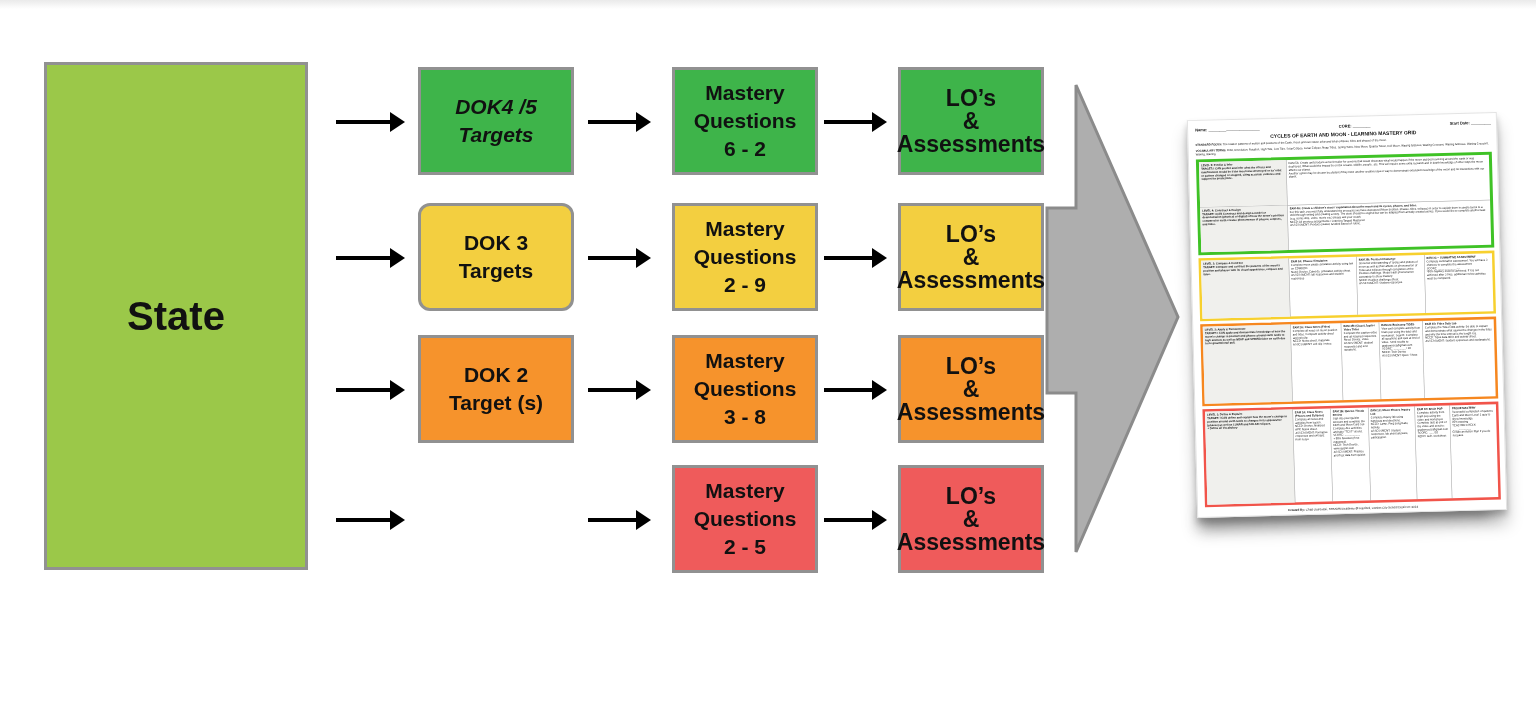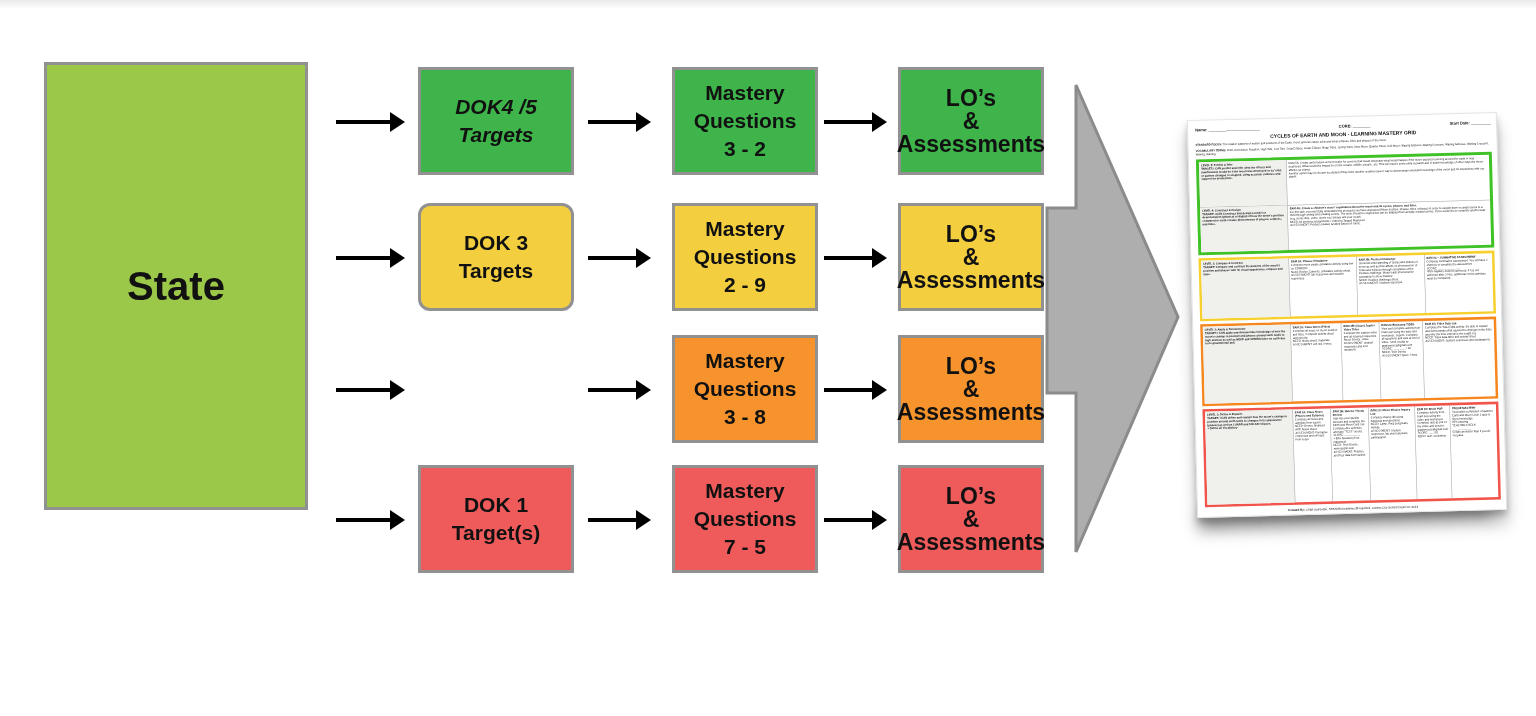--- a/index.html
+++ b/index.html
@@ -9,21 +9,21 @@
     position:relative; width:1536px; height:716px; background:#fff;
     overflow:hidden; margin:0 auto;
   }
   .topband { position:absolute; top:0; left:0; width:100%; height:9px;
     background:linear-gradient(#eaeaea,#ffffff); }
 
   
   .fbox { position:absolute; border:3px solid #919191; display:flex;
     flex-direction:column; align-items:center; justify-content:center;
     text-align:center; font-weight:bold; color:#111; }
-  .statebox { left:44px; top:62px; width:264px; height:448px; }
+  .statebox { left:44px; top:62px; width:264px; height:508px; }
   .statebox .ln { font-size:40px; line-height:52px; }
   .dok  { left:418px; width:156px; height:108px; }
   .mq   { left:672px; width:146px; height:108px; }
   .lo   { left:898px; width:146px; height:108px; }
   .dok .ln, .mq .ln { font-size:21px; line-height:28px; }
   .lo .ln { font-size:23px; line-height:23px; }
   .r0 { top:67px; } .r1 { top:203px; } .r2 { top:335px; } .r3 { top:465px; }
 
   
   .arr { position:absolute; height:4px; background:#000; }
@@ -81,21 +81,21 @@
 
   <div class="arr a0 c1"></div>
   <div class="fbox dok r0" style="background: rgb(62, 180, 74); font-style: italic;">
     <div class="ln">DOK4 /5</div>
     <div class="ln">Targets</div>
   </div>
   <div class="arr a0 c2"></div>
   <div class="fbox mq r0" style="background: rgb(62, 180, 74);">
     <div class="ln">Mastery</div>
     <div class="ln">Questions</div>
-    <div class="ln">3 - 2</div>
+    <div class="ln">6 - 2</div>
   </div>
   <div class="arr a0 c3"></div>
   <div class="fbox lo r0" style="background: rgb(62, 180, 74);">
     <div class="ln">LO’s</div>
     <div class="ln">&amp; Assessments</div>
   </div>
 
   <div class="arr a1 c1"></div>
   <div class="fbox dok r1" style="background: rgb(243, 207, 64); border-radius: 12px;">
     <div class="ln">DOK 3</div>
@@ -107,42 +107,42 @@
     <div class="ln">Questions</div>
     <div class="ln">2 - 9</div>
   </div>
   <div class="arr a1 c3"></div>
   <div class="fbox lo r1" style="background: rgb(243, 207, 64);">
     <div class="ln">LO’s</div>
     <div class="ln">&amp; Assessments</div>
   </div>
 
   <div class="arr a2 c1"></div>
+  <div class="fbox dok r2" style="background: rgb(246, 147, 44);">
+    <div class="ln">DOK 2</div>
+    <div class="ln">Target (s)</div>
+  </div>
   <div class="arr a2 c2"></div>
   <div class="fbox mq r2" style="background: rgb(246, 147, 44);">
     <div class="ln">Mastery</div>
     <div class="ln">Questions</div>
     <div class="ln">3 - 8</div>
   </div>
   <div class="arr a2 c3"></div>
   <div class="fbox lo r2" style="background: rgb(246, 147, 44);">
     <div class="ln">LO’s</div>
     <div class="ln">&amp; Assessments</div>
   </div>
 
   <div class="arr a3 c1"></div>
-  <div class="fbox dok r3" style="background: rgb(239, 91, 91);">
-    <div class="ln">DOK 1</div>
-    <div class="ln">Target(s)</div>
-  </div>
   <div class="arr a3 c2"></div>
   <div class="fbox mq r3" style="background: rgb(239, 91, 91);">
     <div class="ln">Mastery</div>
     <div class="ln">Questions</div>
-    <div class="ln">7 - 5</div>
+    <div class="ln">2 - 5</div>
   </div>
   <div class="arr a3 c3"></div>
   <div class="fbox lo r3" style="background: rgb(239, 91, 91);">
     <div class="ln">LO’s</div>
     <div class="ln">&amp; Assessments</div>
   </div>
 
   <svg class="merge" width="150" height="480" viewBox="0 0 150 480">
     <polygon points="9,130 38,130 38,7 140,239 38,474 38,315 9,315" fill="#AEAEAE" stroke="#8B8B8B" stroke-width="3" stroke-linejoin="miter"></polygon>
   </svg>

